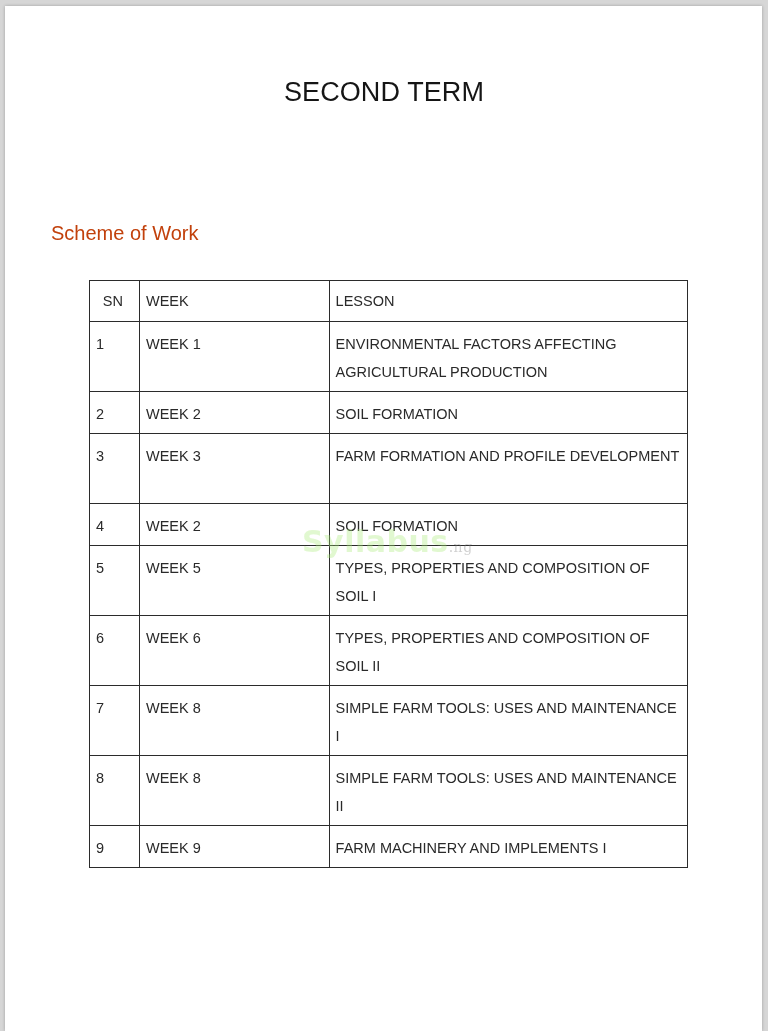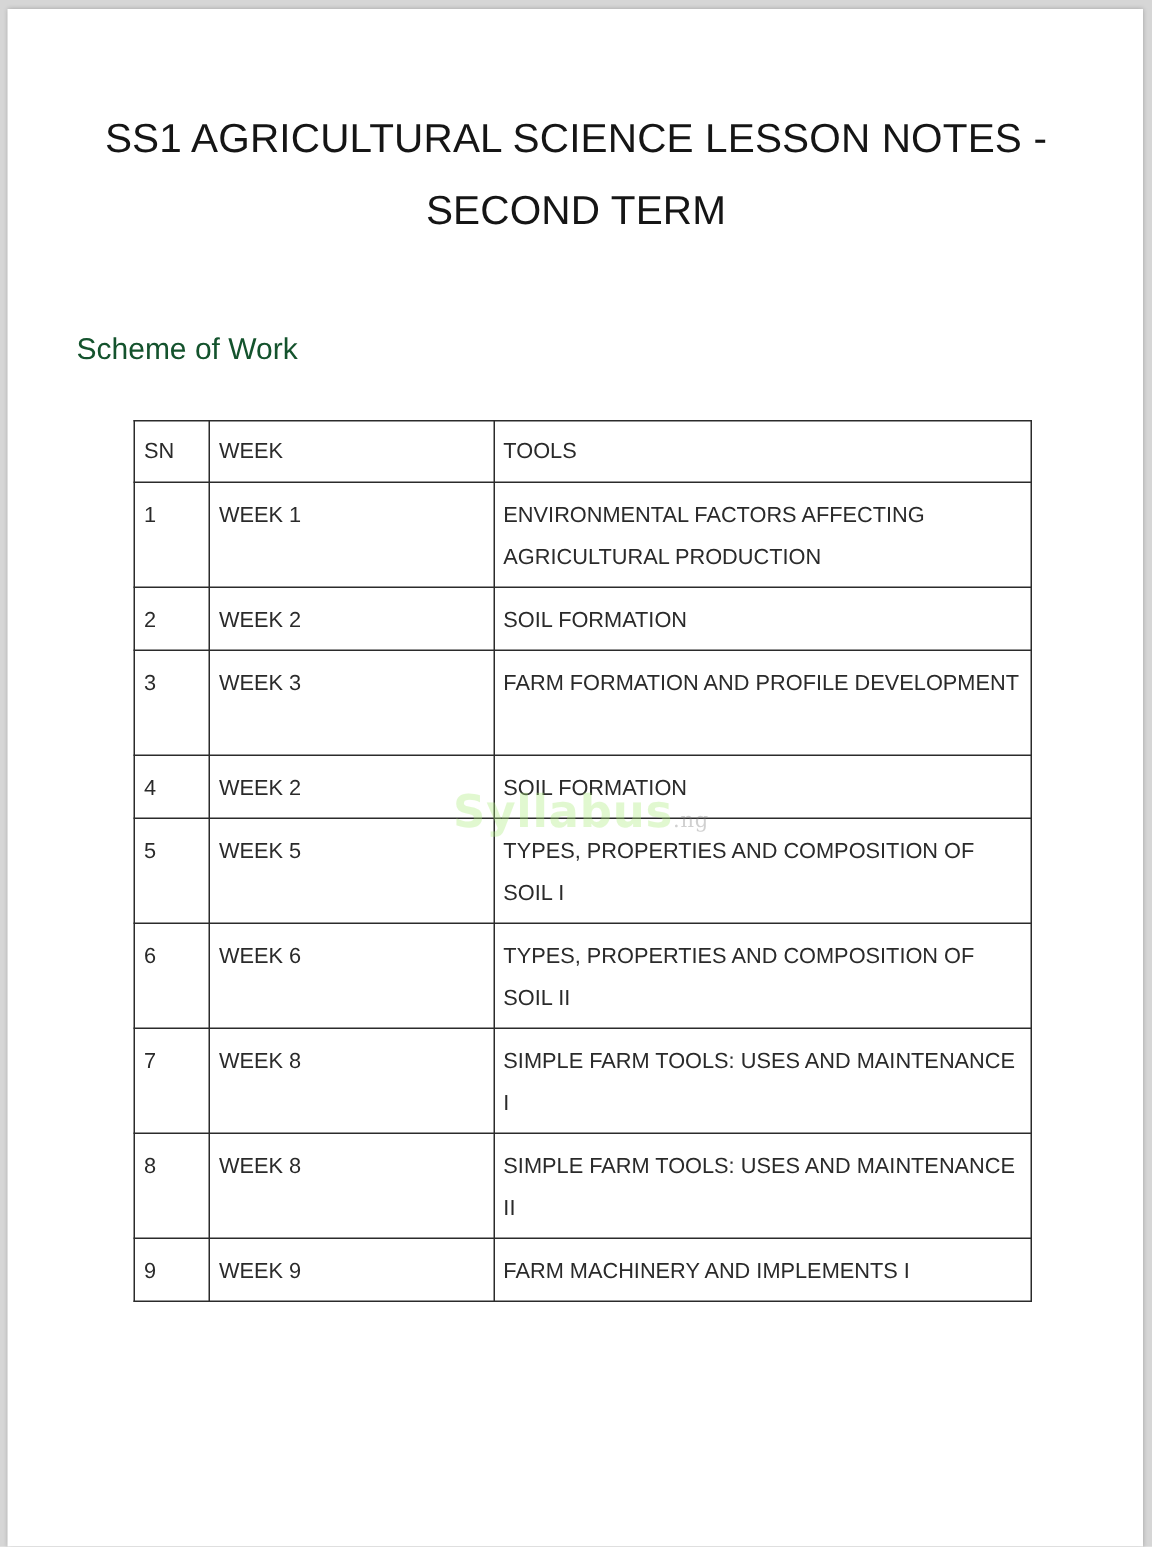--- a/index.html
+++ b/index.html
@@ -32,21 +32,21 @@
       line-height: 48px;
       font-weight: 400;
       letter-spacing: 0.1px;
       color: #151515;
     }
     .subheading {
       position: absolute;
       left: 46px;
       top: 216px;
       font-size: 20px;
-      color: #14532d;
+      color: #c2410c;
     }
     table.scheme {
       position: absolute;
       left: 84px;
       top: 274px;
       width: 599px;
       border-collapse: collapse;
       font-size: 14.5px;
       color: #2a2a2a;
     }
@@ -55,21 +55,21 @@
       vertical-align: top;
       text-align: left;
       font-weight: 400;
     }
     table.scheme th {
       height: 40px;
       vertical-align: middle;
       text-align: left;
       padding: 0 6px;
     }
-    table.scheme th.sn { padding-right: 0; }
+    table.scheme th.sn { text-align: right; padding-right: 16px; }
     table.scheme td {
       padding: 8px 6px 0 6px;
       line-height: 28px;
     }
     table.scheme td.sn-cell { width: 37px; padding-left: 6px; }
     table.scheme td.week-cell { width: 177px; }
     table.scheme tr.single td { height: 33px; }
     table.scheme tr.double td { height: 61px; }
     col.c1 { width: 50px; }
     col.c2 { width: 190px; }
@@ -91,37 +91,36 @@
       font-size: 14px;
       color: rgba(120,120,120,0.35);
     }
   </style>
 </head>
 <body>
 
 <div class="page">
 
   <div class="title">
-    <div>SS1 AGRICULTURAL SCIENCE LESSON NOTES -</div>
     <div>SECOND TERM</div>
   </div>
 
   <div class="subheading">Scheme of Work</div>
 
   <table class="scheme">
     <colgroup>
         <col class="c1">
         <col class="c2">
         <col class="c3">
       </colgroup>
     <thead>
       <tr>
         <th class="sn">SN</th>
         <th>WEEK</th>
-        <th>TOOLS</th>
+        <th>LESSON</th>
       </tr>
     </thead>
     <tbody>
       <tr class="double">
         <td class="sn-cell">1</td>
         <td class="week-cell">WEEK 1</td>
         <td>ENVIRONMENTAL FACTORS AFFECTING AGRICULTURAL PRODUCTION</td>
       </tr>
       <tr class="single">
         <td class="sn-cell">2</td>

